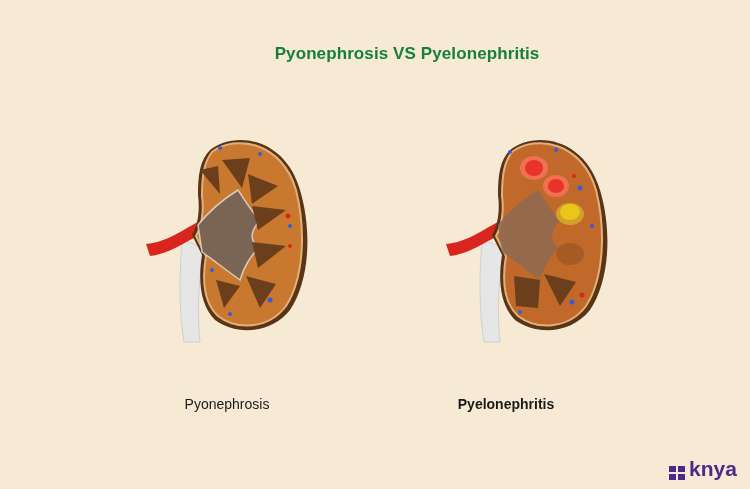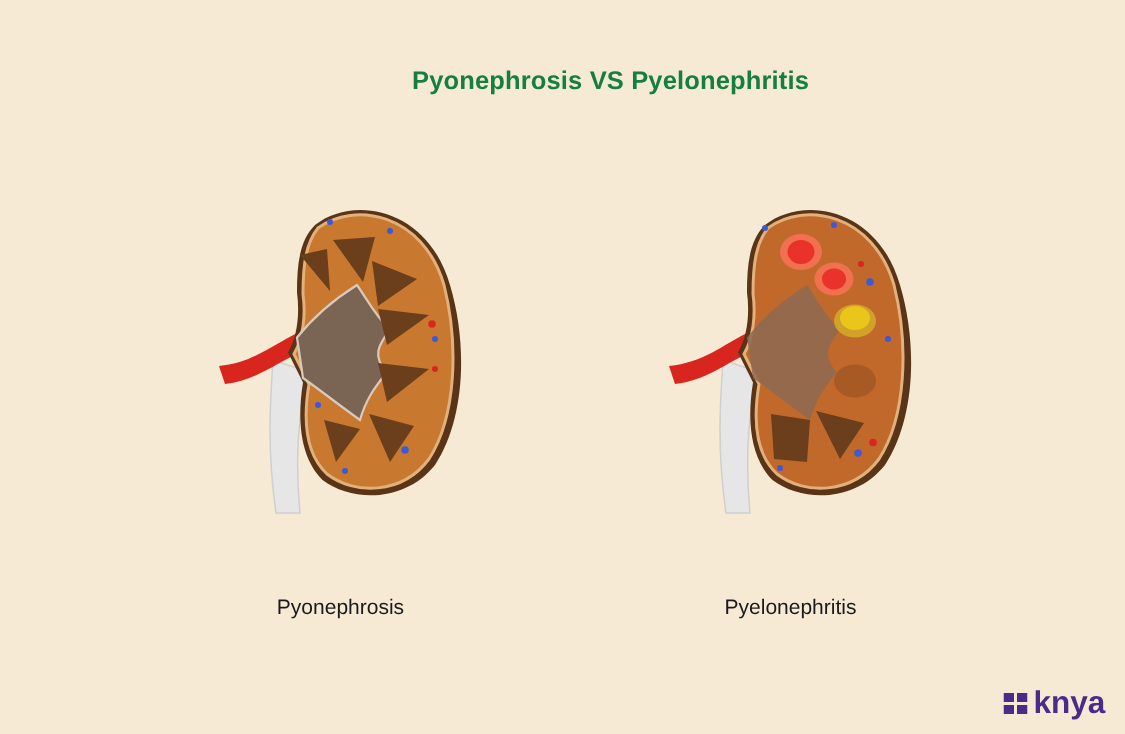--- a/index.html
+++ b/index.html
@@ -16,24 +16,24 @@
       margin-left: 32px;
     }
     .kidney { position: absolute; top: 130px; width: 180px; height: 220px; }
     .k1 { left: 140px; }
     .k2 { left: 440px; }
     .caption {
       position: absolute; top: 396px; font-size: 14px; color: #1a1a1a;
       text-align: center; width: 200px;
     }
     .c1 { left: 127px; }
-    .c2 { left: 427px; }
+    .c2 { left: 406px; font-weight: bold; }
     .logo {
       position: absolute; left: 669px; top: 457px;
-      display: flex; align-items: center; gap: 4px;
+      display: flex; align-items: flex-end; gap: 4px;
       color: #4b2a8a; font-weight: bold; font-size: 21px;
     }
     .logo svg { display: block; }
   </style>
 </head>
 <body>
 
 <div class="title">Pyonephrosis VS Pyelonephritis</div>
 
 <div class="kidney k1">

